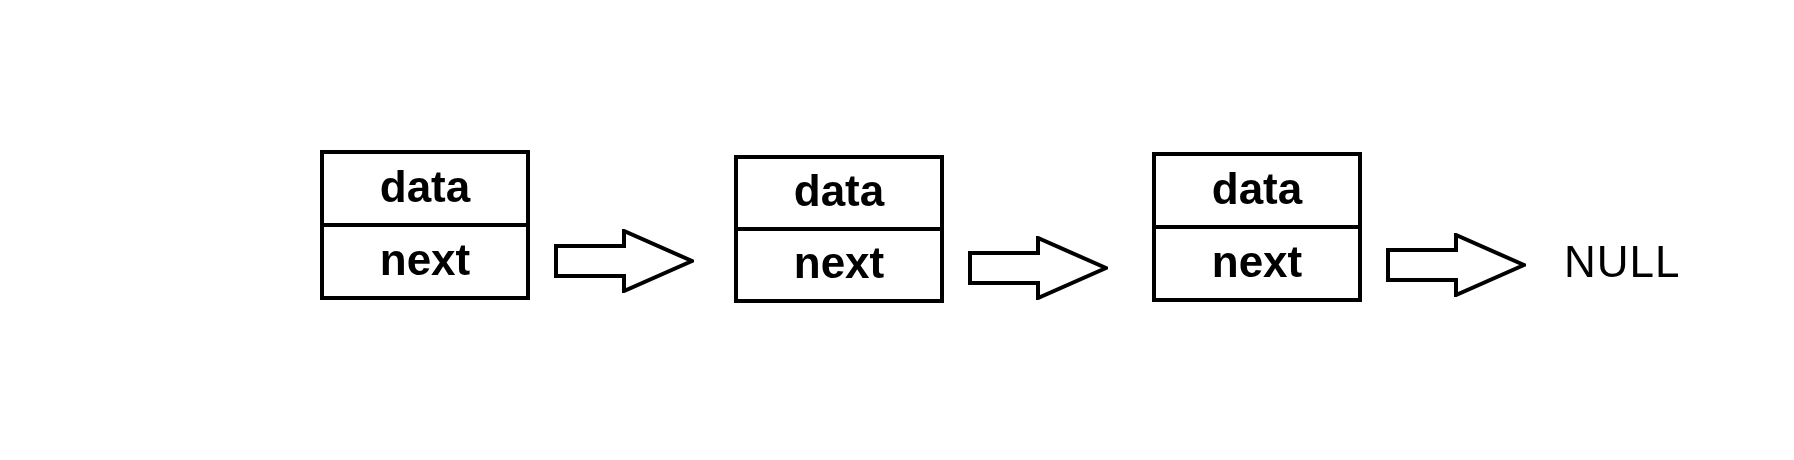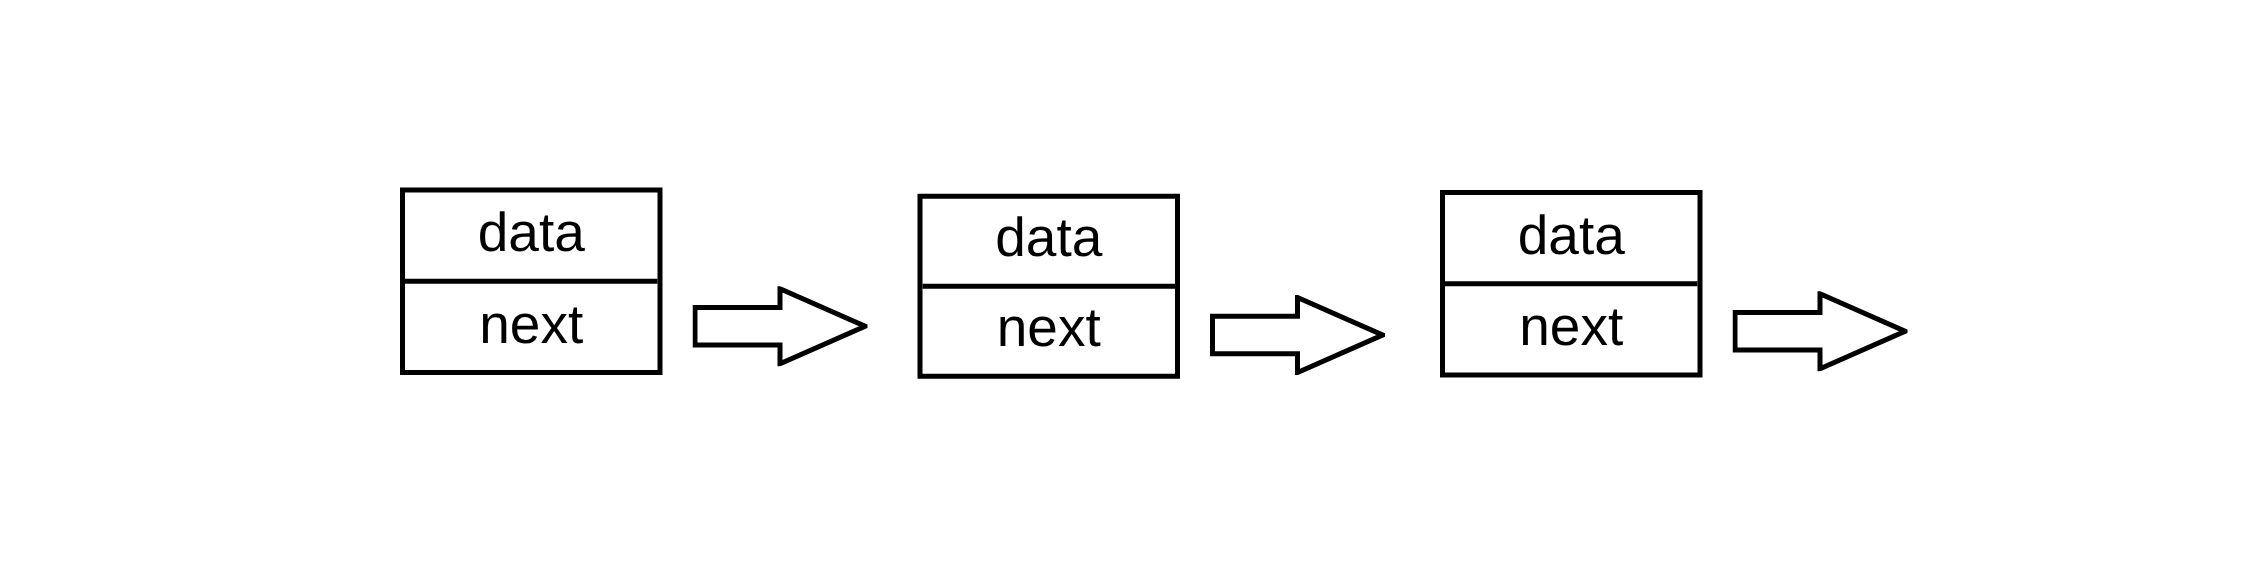--- a/index.html
+++ b/index.html
@@ -16,20 +16,21 @@
     font-family: "Liberation Sans", sans-serif;
   }
   .node {
     position: absolute;
     width: 210px;
     box-sizing: border-box;
     border: 4px solid #000000;
     background: #ffffff;
     display: flex;
     flex-direction: column;
+    font-weight: bold;
   }
   .cell {
     flex: 1;
     display: flex;
     align-items: center;
     justify-content: center;
     font-size: 44px;
     color: #000000;
     line-height: 1;
     padding-bottom: 4px; 
@@ -105,14 +106,15 @@
       <span>next</span>
     </div>
   </div>
 
   <span class="arrow" id="arrow3">
     <svg viewBox="0 0 140 64" xmlns="http://www.w3.org/2000/svg">
       <polygon points="2,17 70,17 70,2 138,32 70,62 70,47 2,47" fill="#ffffff" stroke="#000000" stroke-width="4" stroke-linejoin="miter"></polygon>
     </svg>
   </span>
 
+  <div class="null-label">NULL</div>
 
 </div>
 
 </body></html>

